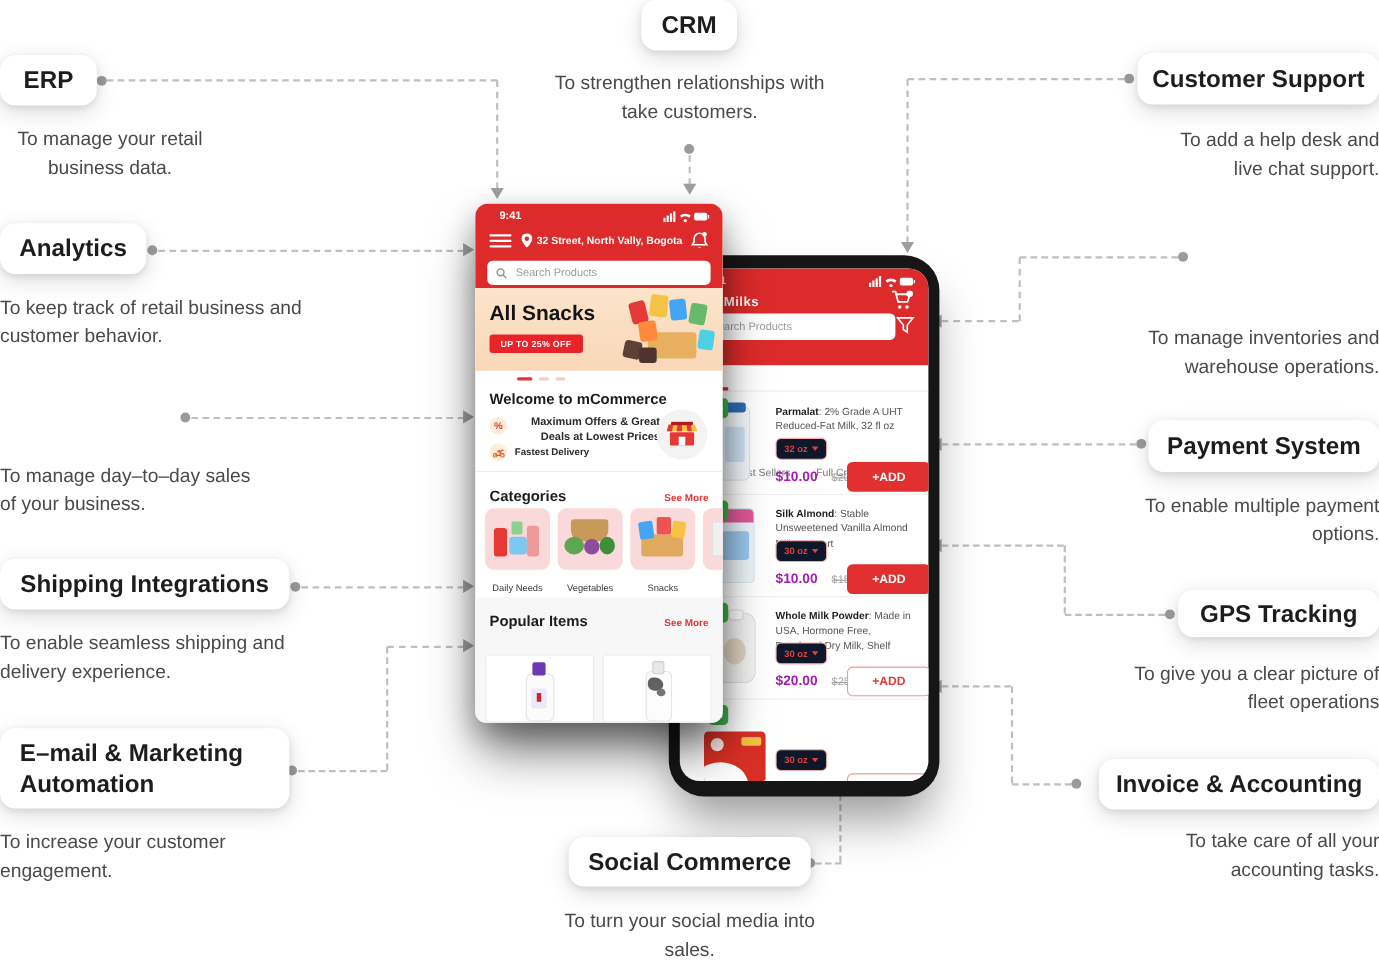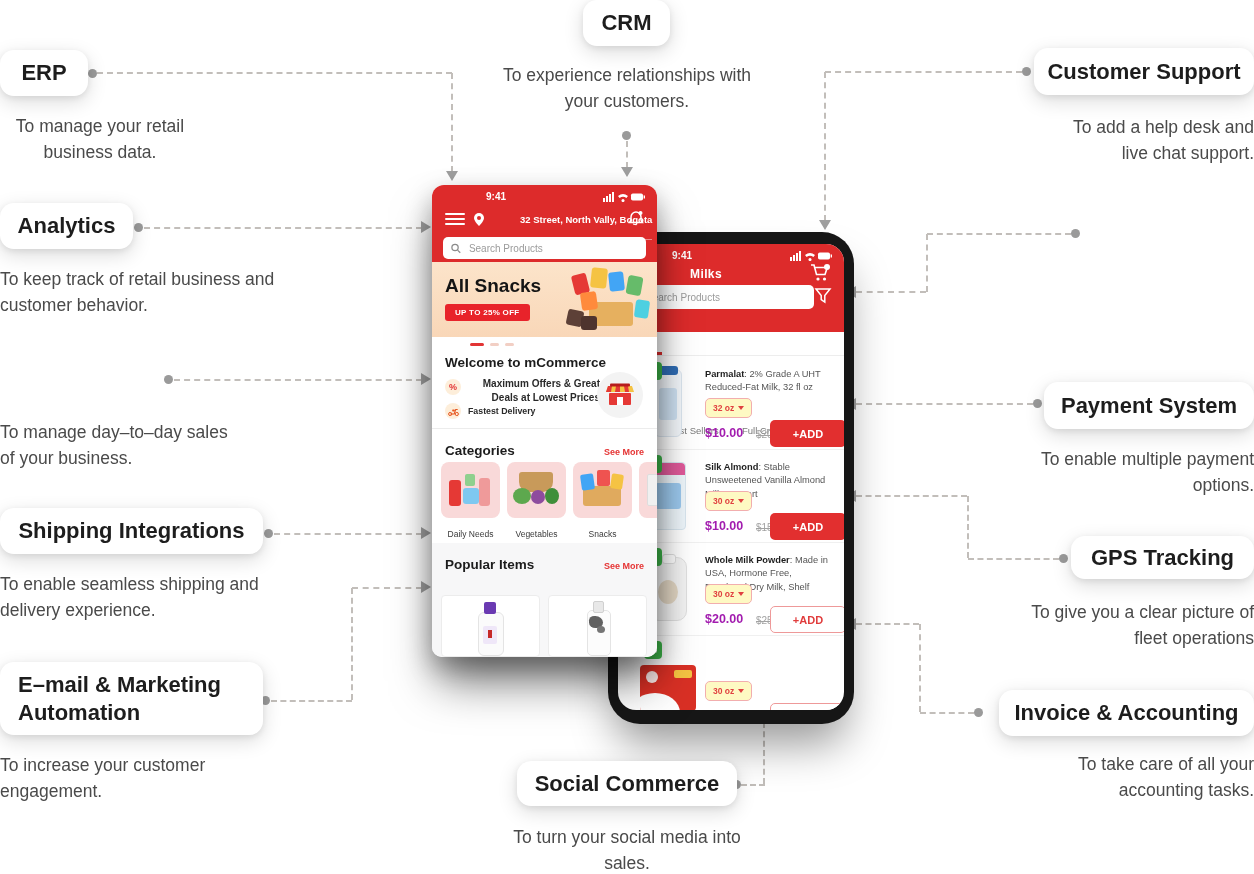--- a/index.html
+++ b/index.html
@@ -23,38 +23,38 @@
   
   #phoneA{position:absolute;left:432px;top:185px;width:225px;height:472px;background:#fff;
           border-radius:12px 12px 10px 10px;overflow:hidden;z-index:6;
           box-shadow:0 30px 46px -6px rgba(0,0,0,.55),0 10px 26px rgba(0,0,0,.28);}
   #phoneB{position:absolute;left:608px;top:232px;width:246px;height:492px;background:#161616;
           border-radius:32px;z-index:5;box-shadow:0 28px 44px -8px rgba(0,0,0,.4);}
   #pbScreen{position:absolute;left:10px;top:12px;width:226px;height:466px;background:#fff;
             border-radius:18px;overflow:hidden;}
   .red{background:#dd2b2b;}
   .abs{position:absolute;}
-  .wtxt{color:#fff;margin-left:32px;}
+  .wtxt{color:#fff;}
   .searchbar{position:absolute;background:#fff;border-radius:5px;display:flex;align-items:center;}
   .searchbar input{border:none;outline:none;background:transparent;font-size:10px;color:#444;
                    font-family:"Liberation Sans",sans-serif;width:100%;}
   .searchbar input::placeholder{color:#9b9b9b;}
   .seemore{color:#e53434;font-weight:bold;font-size:9px;text-align:center;}
   .h13{font-size:13.5px;font-weight:bold;color:#1c1c1c;}
   .tile{position:absolute;top:277px;width:59px;height:56px;background:#f9d9d9;border-radius:8px;overflow:hidden;}
   .tlabel{position:absolute;top:344px;width:59px;text-align:center;font-size:8.5px;color:#3a3a3a;}
   .card{position:absolute;top:410px;width:97px;height:60px;background:#fff;border:1px solid #ececec;border-radius:4px;}
   
   .prow{position:absolute;left:0;width:226px;height:93px;border-bottom:1px solid #f0f0f0;}
   .gbadge{position:absolute;left:26px;top:6px;width:18px;height:18px;background:#3db549;border-radius:4px;
           color:#fff;font-size:9px;font-weight:bold;display:flex;align-items:center;justify-content:center;}
   .pname{position:absolute;left:87px;top:12px;width:130px;font-size:9.3px;line-height:1.45;color:#555;}
   .pname b{color:#1e1e1e;}
   .pill{position:absolute;left:87px;top:42px;height:18px;padding:0 7px;border:1px solid #f2aeae;border-radius:5px;
-        color:#e04040;font-size:8.5px;font-weight:bold;display:inline-flex;align-items:center;gap:4px;background:#fef9c3;}
+        color:#e04040;font-size:8.5px;font-weight:bold;display:inline-flex;align-items:center;gap:4px;background:#0f172a;}
   .chev{width:0;height:0;border-left:3.5px solid transparent;border-right:3.5px solid transparent;border-top:4px solid #e04040;}
   .price{position:absolute;left:87px;top:70px;font-size:12.5px;font-weight:bold;color:#a21caf;}
   .oldprice{position:absolute;left:138px;top:73px;font-size:10px;color:#a3a3a3;text-decoration:line-through;}
   .addbtn{position:absolute;left:152px;top:64px;width:76px;height:27px;border-radius:5px;font-size:11px;font-weight:bold;
           display:flex;align-items:center;justify-content:center;box-sizing:border-box;}
   .add-filled{background:#e22f2f;color:#fff;}
   .add-outline{background:#fff;border:1.5px solid #e99;color:#e03c3c;}
   .tab{position:absolute;top:93px;font-size:9.5px;color:#787878;}
   .imgbox{position:absolute;left:22px;top:8px;width:56px;height:78px;display:flex;align-items:center;justify-content:center;}
   .bar3{position:absolute;width:20px;height:2.4px;background:#fff;border-radius:2px;}
@@ -88,24 +88,25 @@
   <div class="fbox" style="left:0;top:662px;width:263px;height:73px;justify-content:flex-start;text-align:left;padding-left:18px;box-sizing:border-box;">
       <span>E–mail &amp; Marketing Automation</span>
     </div>
   <div class="fbox" style="left:517px;top:761px;width:220px;height:45px;">
       <span>Social Commerce</span>
     </div>
   <div class="fbox" style="left:999px;top:690px;width:255px;height:46px;">
       <span>Invoice &amp; Accounting</span>
     </div>
 
-  <div class="fdesc" style="left:487px;top:62px;width:280px;text-align:center;">To experience relationships with your customers.</div>
+  <div class="fdesc" style="left:487px;top:62px;width:280px;text-align:center;">To strengthen relationships with take customers.</div>
   <div class="fdesc" style="left:0;top:113px;width:200px;text-align:center;">To manage your retail business data.</div>
   <div class="fdesc" style="right:0;top:114px;width:210px;text-align:right;">To add a help desk and live chat support.</div>
   <div class="fdesc" style="left:0;top:266px;width:280px;">To keep track of retail business and customer behavior.</div>
+  <div class="fdesc" style="right:0;top:294px;width:240px;text-align:right;">To manage inventories and warehouse operations.</div>
   <div class="fdesc" style="left:0;top:419px;width:230px;">To manage day–to–day sales of your business.</div>
   <div class="fdesc" style="right:0;top:446px;width:240px;text-align:right;">To enable multiple payment options.</div>
   <div class="fdesc" style="left:0;top:571px;width:285px;">To enable seamless shipping and delivery experience.</div>
   <div class="fdesc" style="right:0;top:599px;width:250px;text-align:right;">To give you a clear picture of fleet operations</div>
   <div class="fdesc" style="left:0;top:752px;width:240px;">To increase your customer engagement.</div>
   <div class="fdesc" style="right:0;top:751px;width:210px;text-align:right;">To take care of all your accounting tasks.</div>
   <div class="fdesc" style="left:507px;top:824px;width:240px;text-align:center;">To turn your social media into sales.</div>
 
   <div>
     <div class="dot" style="left:88px;top:69px;"></div>

